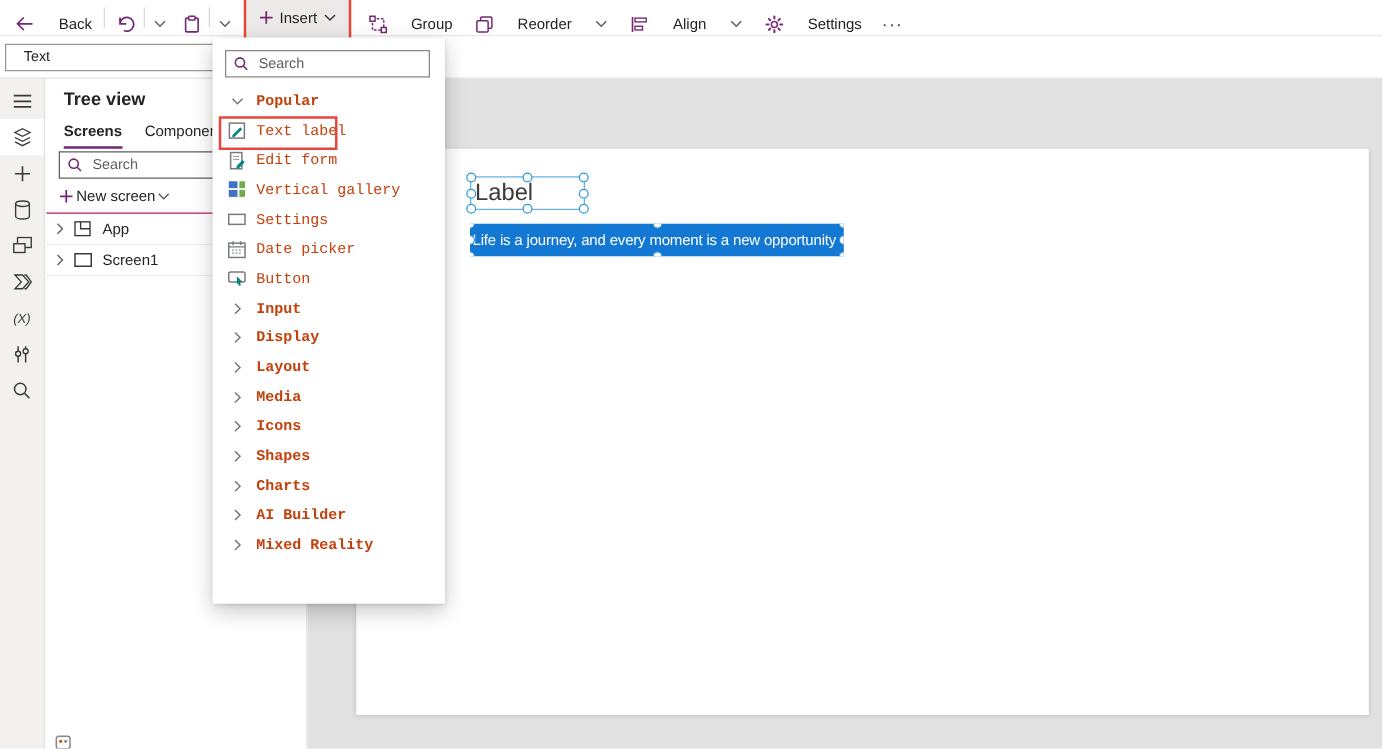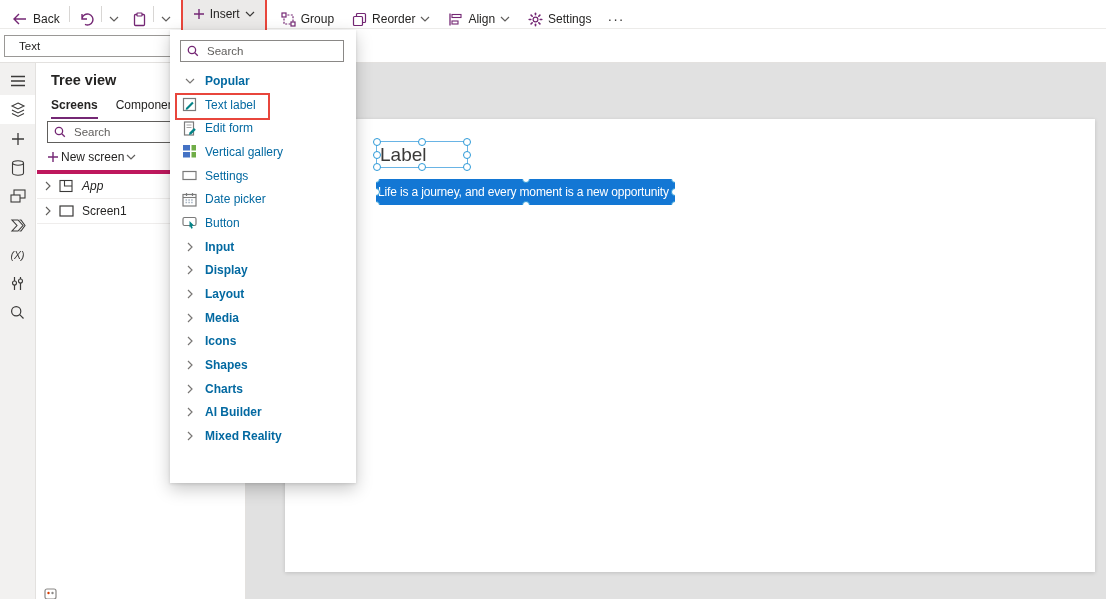--- a/index.html
+++ b/index.html
@@ -5,21 +5,21 @@
   html,body{margin:0;padding:0;}
   body{
     width:1106px;height:599px;position:relative;overflow:hidden;
     font-family:"Liberation Sans",sans-serif;background:#fff;color:#252423;
     -webkit-font-smoothing:antialiased;
   }
   svg{display:block;}
   
   .toolbar{position:absolute;top:0;left:0;right:0;height:28px;background:#fff;
     border-bottom:1px solid #ecebe9;display:flex;align-items:center;font-size:12px;z-index:10;}
-  .tb-item{display:flex;align-items:center;gap:5px;cursor:pointer;white-space:nowrap;margin-top:10px;}
+  .tb-item{display:flex;align-items:center;gap:19px;cursor:pointer;white-space:nowrap;margin-top:10px;}
   .tb-sep{width:1px;height:16px;background:#d8d6d4;}
   .insert-wrap{position:relative;margin-left:12px;}
   .insert-btn{display:flex;align-items:center;gap:5px;background:#ebeae9;height:36px;
     padding:0 10px;box-shadow:0 0 0 2px #e8463c;}
   
   .formula{position:absolute;top:28px;left:0;right:0;height:34px;background:#fff;
     border-bottom:1px solid #e3e1df;z-index:5;}
   .prop-dd{position:absolute;left:4px;top:7px;width:340px;height:22px;border:1px solid #9a9896;
     box-sizing:border-box;display:flex;align-items:center;padding-left:14px;font-size:11.5px;background:#fff;}
   
@@ -38,21 +38,21 @@
   .tab.active{font-weight:700;border-bottom:2px solid #742774;}
   .searchbox{position:absolute;left:10px;top:59px;width:188px;height:22px;border:1px solid #605e5c;
     box-sizing:border-box;display:flex;align-items:center;padding:0 6px;gap:6px;background:#fff;}
   .searchbox input{border:none;outline:none;flex:1;font-size:11.5px;font-family:inherit;color:#252423;min-width:0;}
   .searchbox input::placeholder{color:#605e5c;}
   .newscreen{position:absolute;left:10px;top:88px;display:flex;align-items:center;gap:2px;
     font-size:12px;cursor:pointer;}
   .tree-rows{position:absolute;left:0;right:0;top:108px;}
   .tree-row{height:24px;display:flex;align-items:center;gap:8px;padding-left:8px;
     border-bottom:1px solid #efedec;font-size:12px;cursor:pointer;}
-  .tree-row:first-child{border-top:4px solid #be185d;font-style:italic;}
+  .tree-row:first-child{border-top:1px solid #be185d;}
   .panel-bottom-ico{position:absolute;left:7px;top:524px;}
   
   .canvas{position:absolute;top:62px;left:246px;right:0;bottom:0;background:#e1e1e1;z-index:1;}
   .screen{position:absolute;left:39px;top:57px;width:810px;height:453px;background:#fff;
     box-shadow:0 1px 4px rgba(0,0,0,.15);}
   .ctl{position:absolute;box-sizing:border-box;}
   .label-ctl{left:91px;top:22px;width:92px;height:27px;border:1px solid #69b4e5;
     font-size:19px;color:#3b3a39;line-height:25px;padding-left:3px;white-space:nowrap;overflow:visible;}
   .banner-ctl{left:91px;top:60px;width:299px;height:26px;background:#1377d4;color:#fff;
     font-size:12px;letter-spacing:-0.15px;line-height:26px;padding-left:2px;white-space:nowrap;overflow:hidden;}
@@ -63,21 +63,21 @@
   .h-bl{left:-4px;bottom:-4px;} .h-bm{left:calc(50% - 4px);bottom:-4px;} .h-br{right:-4px;bottom:-4px;}
   
   .menu{position:absolute;left:170px;top:30px;width:186px;height:453px;background:#fff;
     box-shadow:0 6px 16px rgba(0,0,0,.22),0 1px 3px rgba(0,0,0,.12);z-index:40;}
   .menu-search{position:absolute;left:10px;top:10px;width:164px;height:22px;border:1px solid #8a8886;
     box-sizing:border-box;display:flex;align-items:center;padding:0 6px;gap:6px;background:#fff;}
   .menu-search input{border:none;outline:none;flex:1;font-size:11.5px;font-family:inherit;min-width:0;}
   .menu-search input::placeholder{color:#605e5c;}
   .menu-list{position:absolute;left:0;right:0;top:39px;}
   .m-row{height:23.7px;display:flex;align-items:center;gap:8px;padding-left:12px;cursor:pointer;font-size:12px;}
-  .m-row .lbl{color:#0369a1;}
+  .m-row .lbl{color:#c2410c;font-family:Liberation Mono, monospace;}
   .m-row.section .lbl{font-weight:700;}
   .m-ico{width:15px;display:flex;justify-content:center;}
   .m-chev{width:15px;display:flex;justify-content:center;}
   .redbox{position:absolute;left:5px;top:62.5px;width:91px;height:23px;border:2px solid #e8463c;
     z-index:45;pointer-events:none;}
 </style>
 </head>
 <body>
 
 <div class="toolbar">

